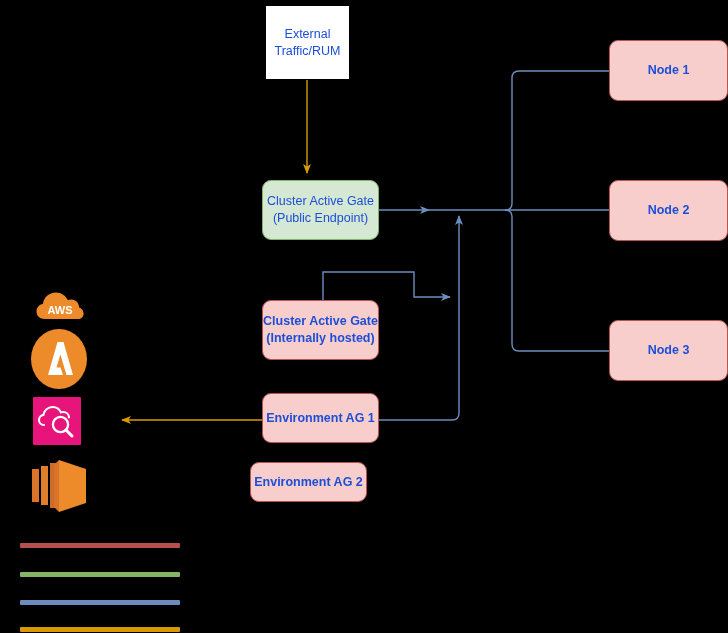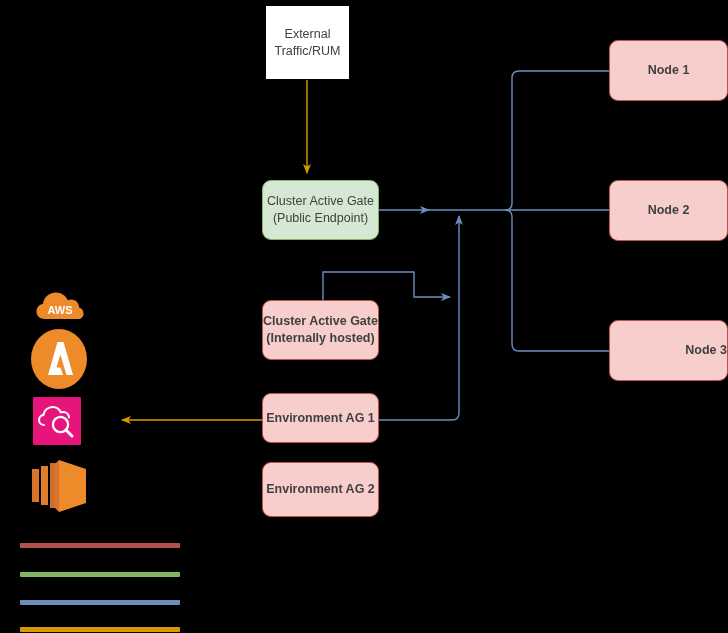--- a/index.html
+++ b/index.html
@@ -27,21 +27,21 @@
   
   .box {
     position: absolute;
     box-sizing: border-box;
     display: flex;
     align-items: center;
     justify-content: center;
     text-align: center;
     font-size: 12.5px;
     line-height: 1.35;
-    color: #404040;
+    color: #1d4ed8;
     white-space: pre-line;
     z-index: 3;
   }
   .box.square {
     background: #ffffff;
     border: 1px solid #000000;
     border-radius: 0;
   }
   .box.green {
     background: #d5e8d4;
@@ -113,33 +113,33 @@
 
   <div class="box pink" style="left:262px; top:300px; width:117px; height:60px;">
     <span>Cluster Active Gate
 (Internally hosted)</span>
   </div>
 
   <div class="box pink" style="left:262px; top:393px; width:117px; height:50px;">
     <span>Environment AG 1</span>
   </div>
 
-  <div class="box pink" style="left:262px; top:462px; width:117px; height:55px;">
+  <div class="box pink" style="left:250px; top:462px; width:117px; height:40px;">
     <span>Environment AG 2</span>
   </div>
 
   <div class="box pink" style="left:609px; top:40px; width:119px; height:61px;">
     <span>Node 1</span>
   </div>
 
   <div class="box pink" style="left:609px; top:180px; width:119px; height:61px;">
     <span>Node 2</span>
   </div>
 
-  <div class="box pink" style="left:609px; top:320px; width:119px; height:61px;justify-content:flex-end;">
+  <div class="box pink" style="left:609px; top:320px; width:119px; height:61px;">
     <span>Node 3</span>
   </div>
 
   <div class="icon-wrap" style="left:36px; top:288px; width:48px; height:34px;">
     <svg viewBox="0 0 48 34" width="48" height="34">
       <path d="M9,31 C3.5,31 0.5,27.5 0.5,23.5 C0.5,19.8 3.2,16.6 6.9,16.1
                C7.6,9.6 13.1,4.5 19.9,4.5 C25.2,4.5 29.9,7.7 31.9,12.3
                C32.9,11.8 34,11.5 35.2,11.5 C39.6,11.5 43.2,15.1 43.2,19.5
                C45.9,20.4 47.6,22.8 47.6,25.7 C47.6,28.7 45.2,31 42.2,31 Z" fill="#ed8b2b"></path>
       <text x="24" y="26" font-family="'Liberation Sans', sans-serif" font-size="11" font-weight="bold" fill="#ffffff" text-anchor="middle">AWS</text>

